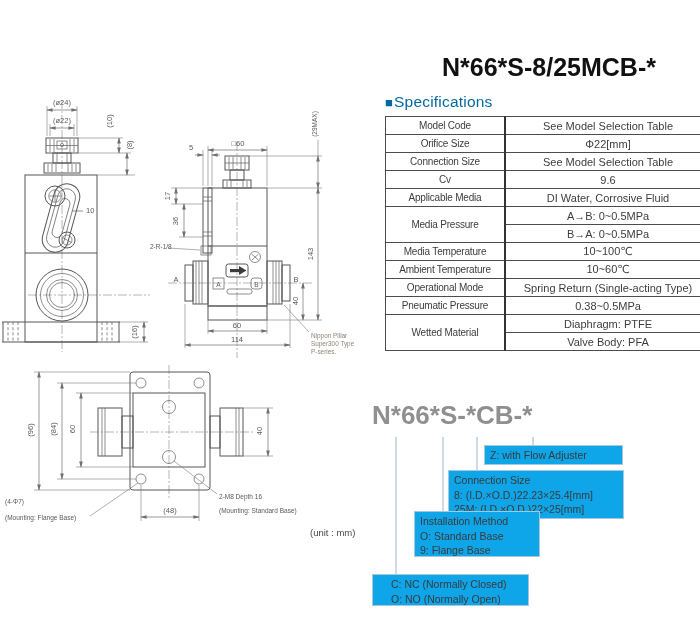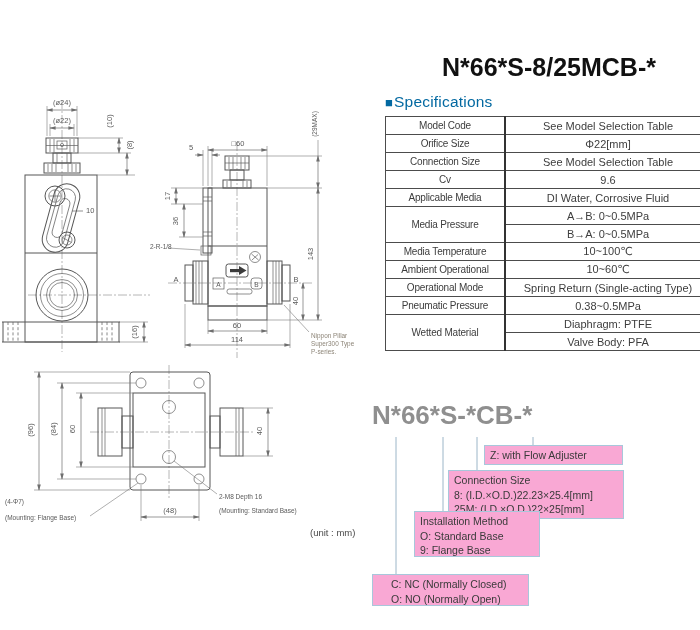--- a/index.html
+++ b/index.html
@@ -31,21 +31,21 @@
   table.spec{position:absolute;top:116px;left:0;border-collapse:collapse;width:326px;
     font-size:11px;color:#3d3d3d;table-layout:fixed;}
   table.spec td{border:1px solid #4c4c4c;height:17px;padding:0 2px;text-align:center;
     overflow:hidden;white-space:nowrap;}
   table.spec td.lbl{width:114px;font-size:10px;letter-spacing:-.2px;border-right:2px solid #333;}
   table.spec{border:1px solid #333;}
   
   .model-sel{position:absolute;left:370px;top:395px;width:330px;height:225px;}
   .model-code{position:absolute;left:2px;top:5px;font-size:26px;font-weight:bold;color:#8f8f8f;}
   .msl-lines{position:absolute;left:0;top:0;}
-  .mbox{position:absolute;background:#f9a8d4;border:1px solid #a8c7db;color:#3a3a3a;
+  .mbox{position:absolute;background:#0ea5e9;border:1px solid #a8c7db;color:#3a3a3a;
     font-size:10.5px;line-height:14.5px;padding:2px 5px;box-sizing:border-box;white-space:nowrap;}
   #box-z{left:114px;top:50px;width:139px;height:20px;line-height:14px;}
   #box-conn{left:78px;top:75px;width:176px;height:49px;}
   #box-inst{left:44px;top:116px;width:126px;height:46px;}
   #box-mode{left:2px;top:179px;width:157px;height:32px;padding-left:18px;}
 </style>
 </head>
 <body>
 
 <svg id="drawing-svg" width="370" height="630" viewBox="0 0 370 630">
@@ -277,21 +277,21 @@
           <td>A→B: 0~0.5MPa</td>
         </tr>
       <tr>
           <td>B→A: 0~0.5MPa</td>
         </tr>
       <tr>
           <td class="lbl">Media Temperature</td>
           <td>10~100℃</td>
         </tr>
       <tr>
-          <td class="lbl">Ambient Operational</td>
+          <td class="lbl">Ambient Temperature</td>
           <td>10~60℃</td>
         </tr>
       <tr>
           <td class="lbl">Operational Mode</td>
           <td>Spring Return (Single-acting Type)</td>
         </tr>
       <tr>
           <td class="lbl">Pneumatic Pressure</td>
           <td>0.38~0.5MPa</td>
         </tr>

